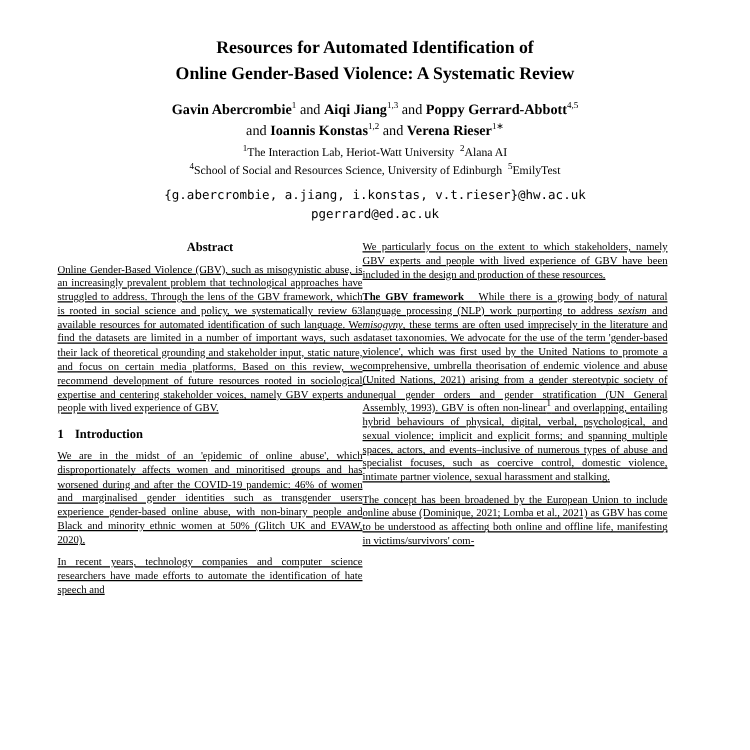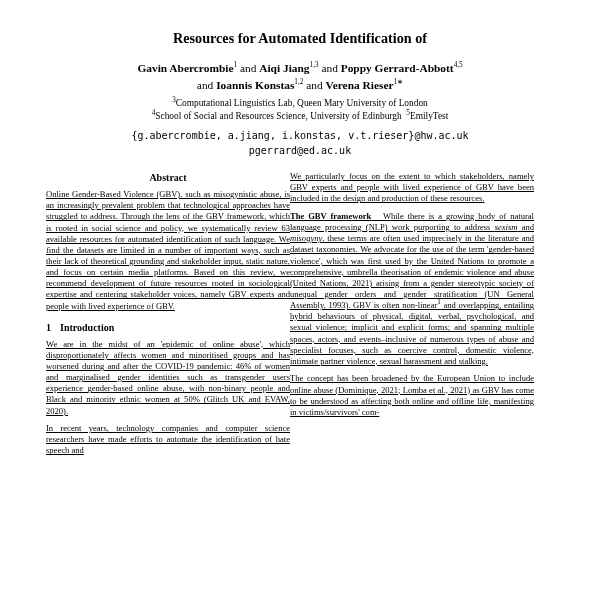--- a/index.html
+++ b/index.html
@@ -82,29 +82,30 @@
   i { font-style: italic; }
   .col p:last-child { margin-bottom: 0; }
 </style>
 </head>
 <body>
 
 <div class="page">
 
   <div class="title">
     <span class="line1">Resources for Automated Identification of</span>
+    <span class="line2">Online Gender-Based Violence: A Systematic Review</span>
   </div>
 
   <div class="authors">
     <span class="row"><b>Gavin Abercrombie</b><sup>1</sup><span> and </span><b>Aiqi Jiang</b><sup>1,3</sup><span> and </span><b>Poppy Gerrard-Abbott</b><sup>4,5</sup></span>
     <span class="row"><span>and </span><b>Ioannis Konstas</b><sup>1,2</sup><span> and </span><b>Verena Rieser</b><sup>1∗</sup></span>
   </div>
 
   <div class="affils">
-    <span class="row"><sup>3</sup><span>Computational Linguistics Lab, Queen Mary University of London</span></span>
+    <span class="row"><sup>1</sup><span>The Interaction Lab, Heriot-Watt University</span>&nbsp;&nbsp;<sup>2</sup><span>Alana AI</span></span>
     <span class="row"><sup>4</sup><span>School of Social and Resources Science, University of Edinburgh</span>&nbsp;&nbsp;<sup>5</sup><span>EmilyTest</span></span>
   </div>
 
   <div class="emails">
     <span class="row">{g.abercrombie, a.jiang, i.konstas, v.t.rieser}@hw.ac.uk</span>
     <span class="row">pgerrard@ed.ac.uk</span>
   </div>
 
   <div class="columns">
 

